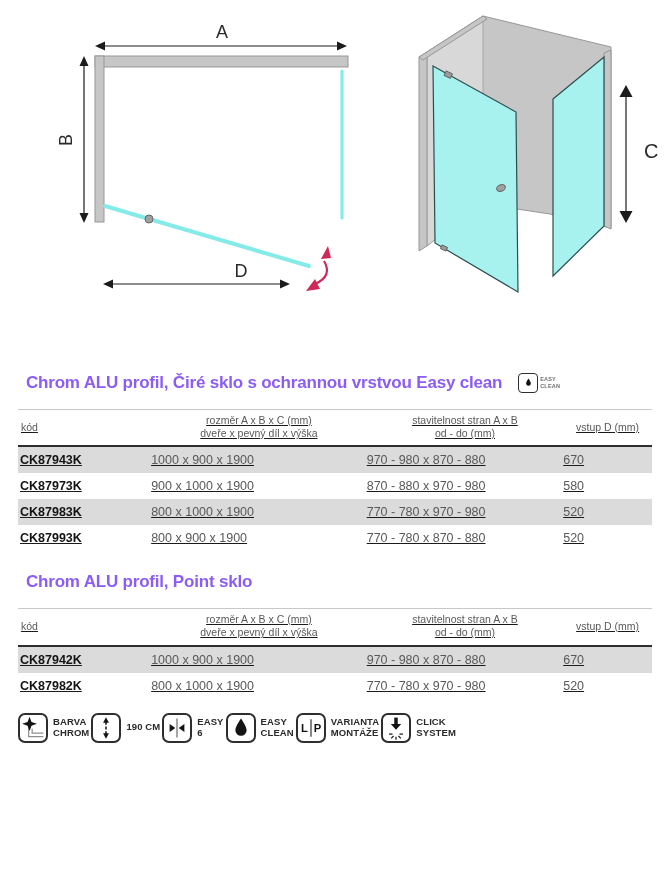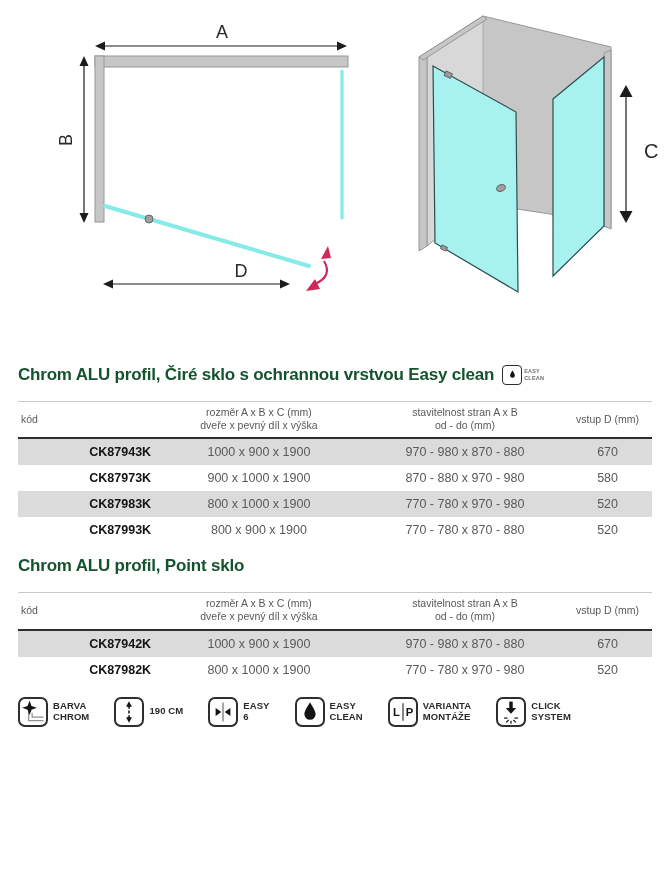--- a/index.html
+++ b/index.html
@@ -21,37 +21,37 @@
   .glass{fill:var(--glass-fill,#a7f1ef);stroke:#2b4d4e;stroke-width:1.2;}
   .knob{fill:#a0a0a0;stroke:#666;stroke-width:1;}
   .hinge{fill:#9a9a9a;stroke:#555;stroke-width:0.8;}
   .swing{stroke:var(--swing-red,#cf2957);stroke-width:2.2;fill:none;}
   .swinghead{fill:var(--swing-red,#cf2957);}
   
   .content{margin:0 18px;}
   .section-title-row{display:flex;align-items:center;gap:6px;}
   .mt1{margin-top:24px;}
   .mt2{margin-top:12px;}
-  h2{font-size:17px;line-height:21px;margin:0;font-weight:bold;color:#14532d;letter-spacing:-0.2px;}
+  h2{font-size:17px;line-height:21px;margin:8px;font-weight:bold;color:#8b5cf6;letter-spacing:-0.2px;}
   .mini-badge{display:inline-flex;align-items:center;gap:2px;margin-left:2px;}
   .mini-badge-box{width:18px;height:18px;border:1.5px solid #2e2e2e;border-radius:4px;
     display:inline-flex;align-items:center;justify-content:center;background:#fff;}
   .mini-badge-text{display:flex;flex-direction:column;font-size:5.5px;line-height:1.15;
     color:#6e6e6e;font-weight:bold;letter-spacing:0.2px;}
-  table{width:100%;border-collapse:collapse;margin-top:16px;table-layout:fixed;}
+  table{width:100%;border-collapse:collapse;margin-top:8px;table-layout:fixed;text-decoration:underline;}
   col.c1{width:21%;}col.c2{width:34%;}col.c3{width:31%;}col.c4{width:14%;}
   thead th{font-weight:normal;font-size:10.5px;color:#595959;line-height:1.25;
     border-top:1px solid #c8c8c8;border-bottom:2px solid #2e2e2e;padding:4px 0 5px;}
   thead th.c1{text-align:left;padding-left:3px;}
   thead th.c2,thead th.c3,thead th.c4{text-align:center;}
-  tbody td{font-size:12.5px;height:26px;padding:0;color:#595959;text-align:center;}
-  tbody td.c1{text-align:right;font-weight:bold;color:#141414;padding-left:2px;}
+  tbody td{font-size:12.5px;height:26px;padding:0;color:#595959;}
+  tbody td.c1{text-align:left;font-weight:bold;color:#141414;padding-left:2px;}
   tbody tr:nth-child(odd){background:var(--row-shade,#dbdbdb);}
   
-  .footer-icons{display:flex;align-items:center;gap:25px;margin:14px 18px 0;}
+  .footer-icons{display:flex;align-items:center;gap:2px;margin:14px 18px 0;}
   .fi{display:flex;align-items:center;gap:5px;}
   .fi-box{width:30px;height:30px;border:2px solid #2e2e2e;border-radius:7px;background:#fff;
     display:flex;align-items:center;justify-content:center;flex:0 0 auto;box-sizing:border-box;}
   .fi-box svg{display:block;}
   .fi-label{display:flex;flex-direction:column;font-size:9.5px;line-height:1.12;
     font-weight:bold;color:#2a2a2a;letter-spacing:0.1px;}
   .lp-text{font:bold 13px "Liberation Sans",sans-serif;fill:#141414;}
   .ico-dark{fill:#141414;}
   .ico-gray{stroke:#8f8f8f;stroke-width:1.4;fill:none;}
 </style>

